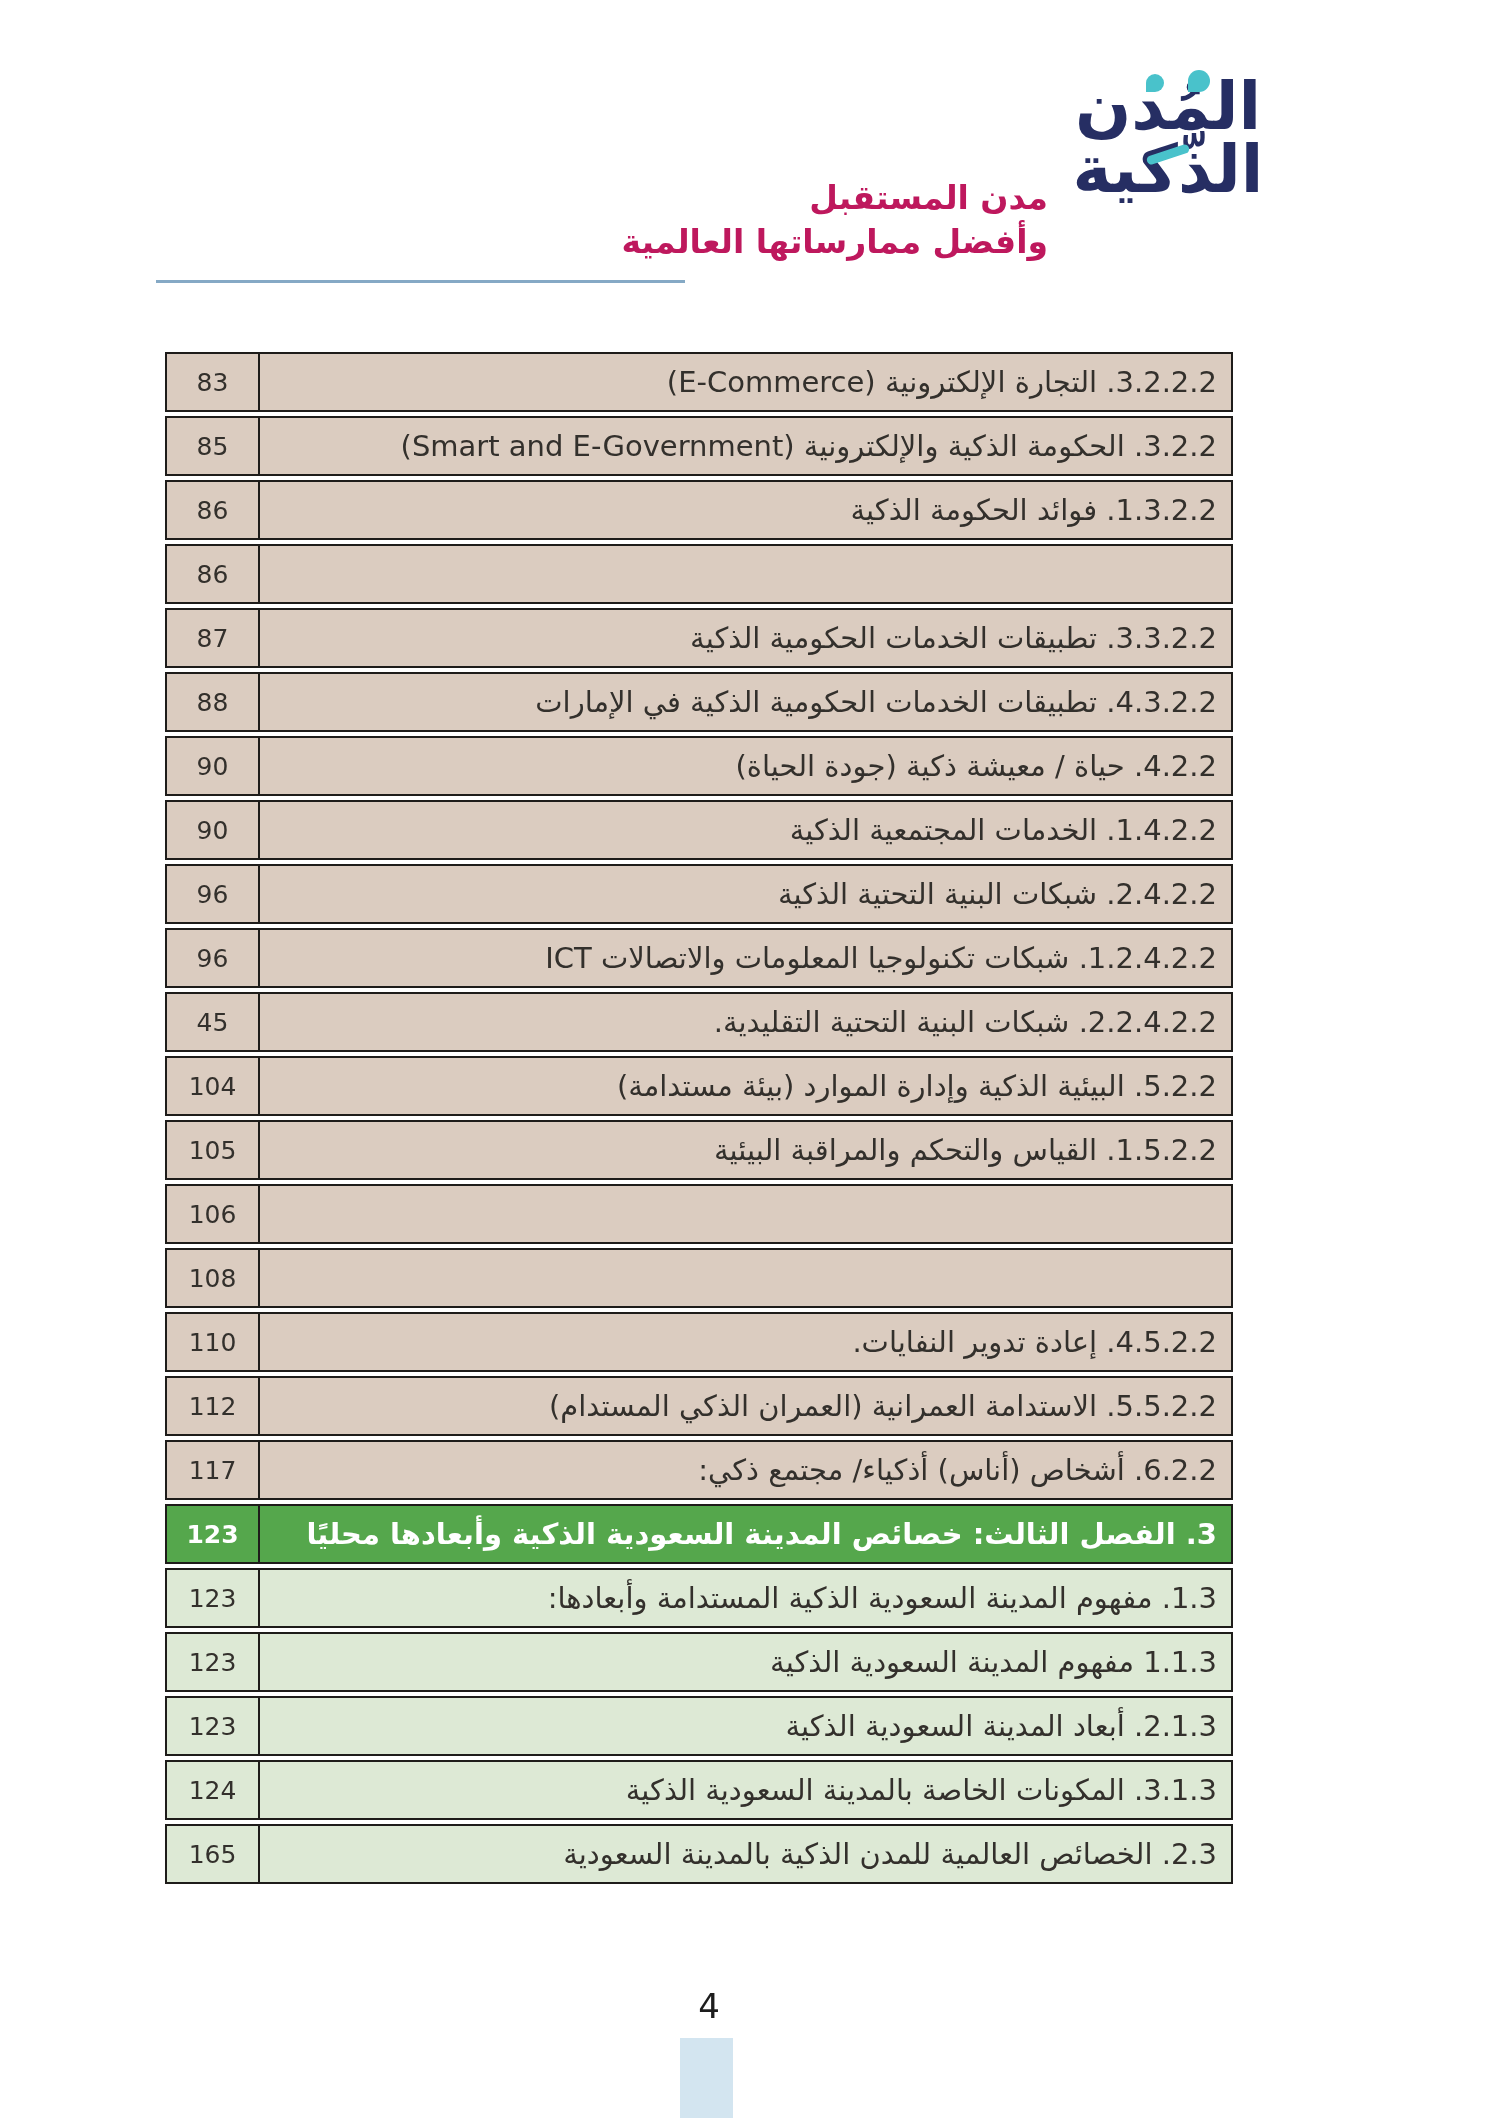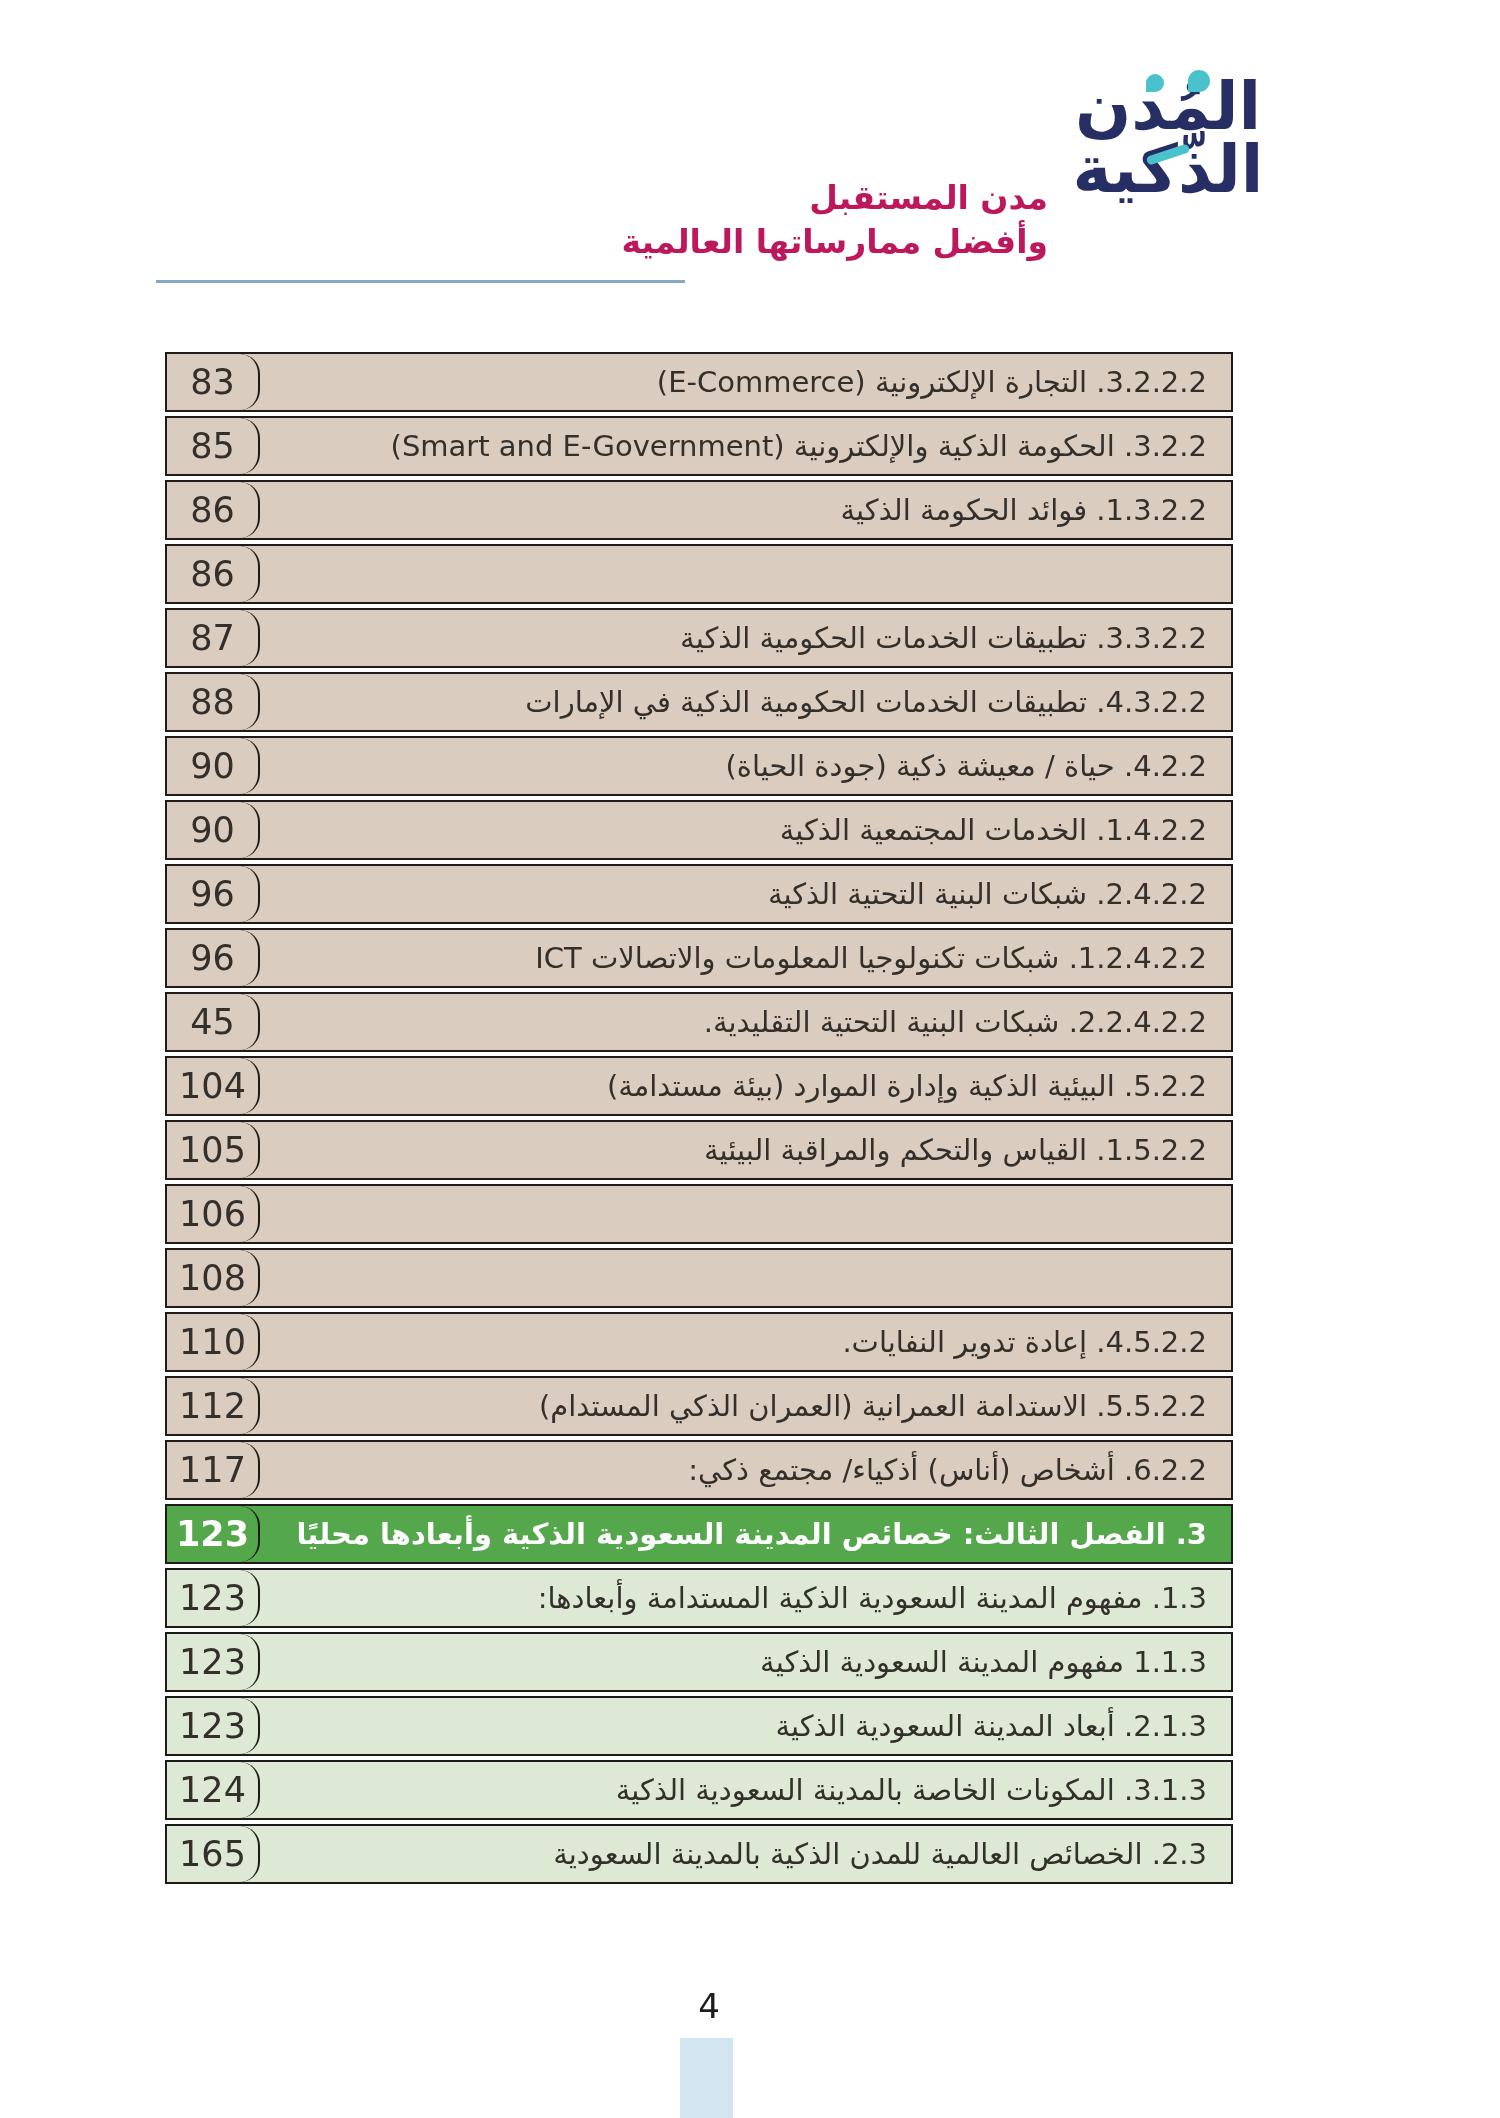--- a/index.html
+++ b/index.html
@@ -78,29 +78,28 @@
   .toc-row.chapter { background: #55a74c; }
 
   .cell-page {
     box-sizing: border-box;
     width: 93px;
     flex: 0 0 93px;
     border-right: 2px solid #1e1c1a;
     display: flex;
     align-items: center;
     justify-content: center;
-    font-size: 35px;
+    font-size: 25px;
     color: #33302c;
-    border-radius: 20px;
   }
   .cell-title {
     flex: 1 1 auto;
     direction: rtl;
     text-align: center;
-    padding: 0 24px;
+    padding: 0 14px;
     display: flex;
     align-items: center;
     font-size: 29px;
     color: #33302c;
     white-space: nowrap;
     overflow: hidden;
   }
   .toc-row.chapter .cell-page,
   .toc-row.chapter .cell-title {
     color: #ffffff;

